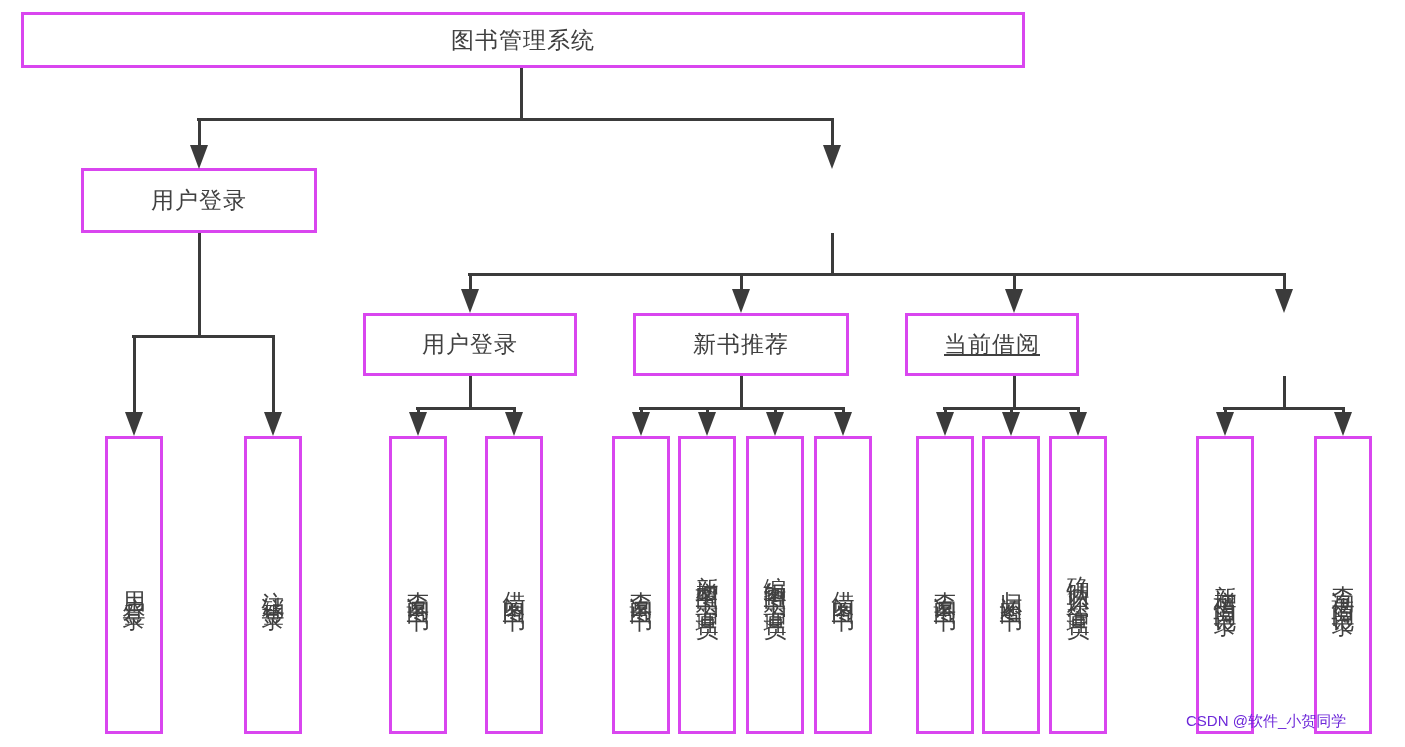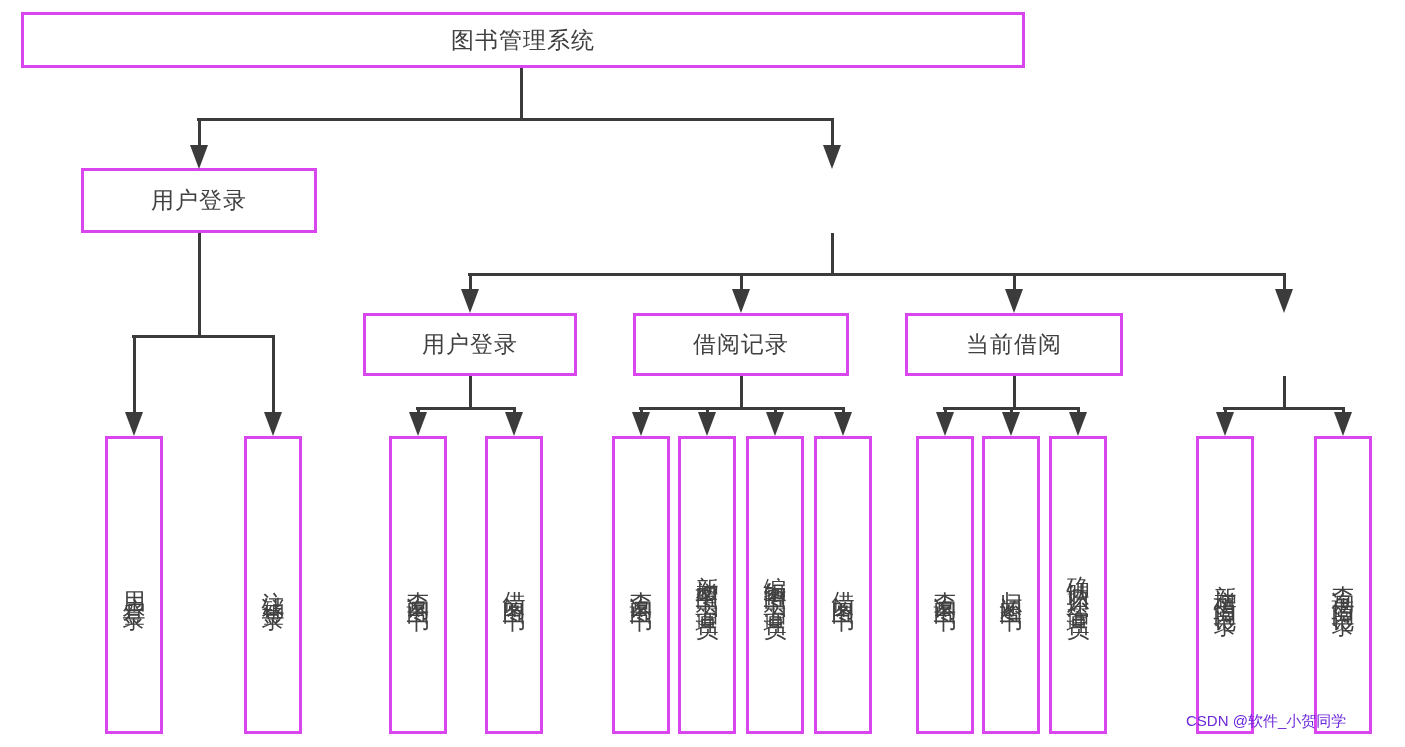--- a/index.html
+++ b/index.html
@@ -58,23 +58,23 @@
   </div>
 
   <div class="node hbox" style="left:81px;top:168px;width:236px;height:65px;">
     <span>用户登录</span>
   </div>
 
   <div class="node hbox" style="left:363px;top:313px;width:214px;height:63px;">
     <span>用户登录</span>
   </div>
   <div class="node hbox" style="left:633px;top:313px;width:216px;height:63px;">
-    <span>借阅记录</span>
+    <span>新书推荐</span>
   </div>
-  <div class="node hbox" style="left:905px;top:313px;width:218px;height:63px;">
+  <div class="node hbox" style="left:905px;top:313px;width:174px;height:63px;text-decoration:underline;">
     <span>当前借阅</span>
   </div>
 
   <div class="node vbox" style="left:105px;">
     <span class="vtext">用户登录</span>
   </div>
   <div class="node vbox" style="left:244px;">
     <span class="vtext">注销登录</span>
   </div>
 

